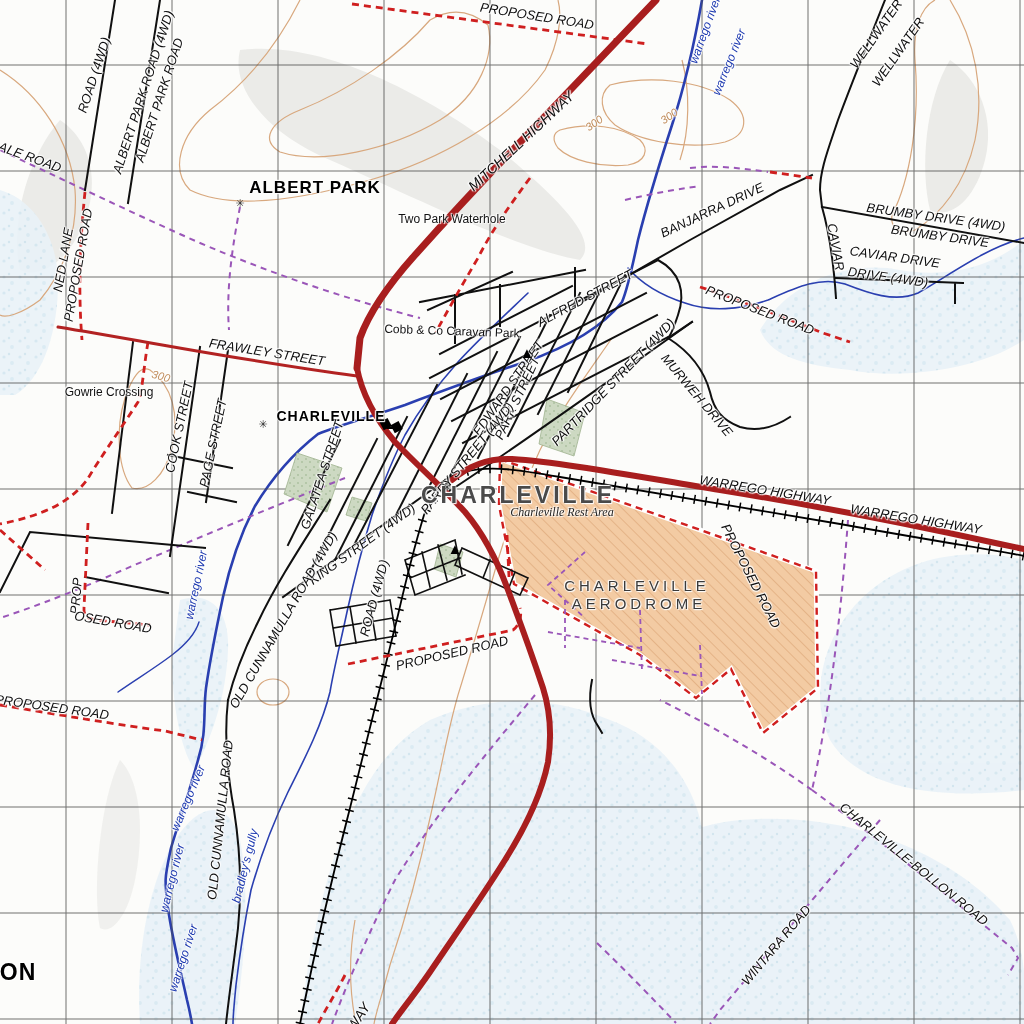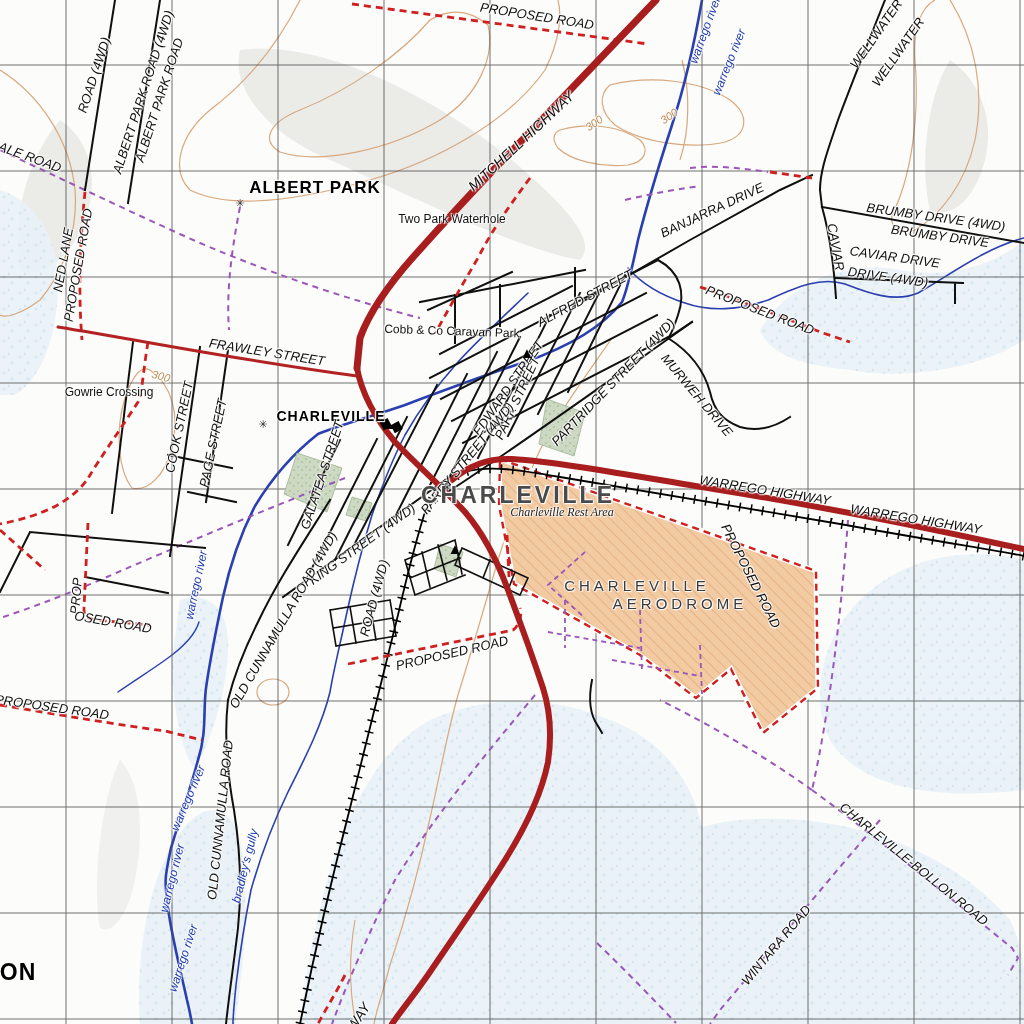--- a/index.html
+++ b/index.html
@@ -243,21 +243,21 @@
       <div class="lbl" style="left: 585px; top: 298px; --r: -28deg;">ALFRED STREET</div>
       <div class="lbl" style="left: 508px; top: 388px; --r: -55deg;">EDWARD STREET</div>
       <div class="lbl" style="left: 517px; top: 398px; --r: -65deg;">PARK STREET</div>
       <div class="lbl" style="left: 467px; top: 458px; --r: -51deg;">PARRY STREET (4WD)</div>
       <div class="lbl" style="left: 613px; top: 382px; --r: -46deg;">PARTRIDGE STREET (4WD)</div>
       <div class="lbl" style="left: 362px; top: 544px; --r: -36deg;">KING STREET (4WD)</div>
       <div class="lbl" style="left: 322px; top: 475px; --r: -72deg;">GALATEA STREET</div>
       <div class="lbl town-big" style="left: 518px; top: 495px; --r: 0deg; font-size: 23px;">CHARLEVILLE</div>
       <div class="lbl rest" style="left: 530px; top: 512px; --r: 0deg; font-size: 12px; margin-left: 32px;">Charleville Rest Area</div>
       <div class="lbl aero" style="left: 637px; top: 585px; --r: 0deg; font-size: 15px;">CHARLEVILLE</div>
-      <div class="lbl aero" style="left: 639px; top: 603px; --r: 0deg; font-size: 15px; margin-left: 41px;">AERODROME</div>
+      <div class="lbl aero" style="left: 639px; top: 603px; --r: 0deg; font-size: 15px;">AERODROME</div>
       <div class="lbl" style="left: 765px; top: 490px; --r: 9deg;">WARREGO HIGHWAY</div>
       <div class="lbl" style="left: 916px; top: 519px; --r: 9deg;">WARREGO HIGHWAY</div>
       <div class="lbl" style="left: 751px; top: 576px; --r: 63deg;">PROPOSED ROAD</div>
       <div class="lbl" style="left: 452px; top: 653px; --r: -13deg;">PROPOSED ROAD</div>
       <div class="lbl" style="left: 52px; top: 707px; --r: 8deg;">PROPOSED ROAD</div>
       <div class="lbl" style="left: 76px; top: 596px; --r: -85deg;">PROP</div>
       <div class="lbl" style="left: 113px; top: 622px; --r: 10deg;">OSED ROAD</div>
       <div class="lbl" style="left: 283px; top: 620px; --r: -60deg;">OLD CUNNAMULLA ROAD (4WD)</div>
       <div class="lbl" style="left: 220px; top: 820px; --r: -84deg;">OLD CUNNAMULLA ROAD</div>
       <div class="lbl" style="left: 374px; top: 598px; --r: -75deg;">ROAD (4WD)</div>

